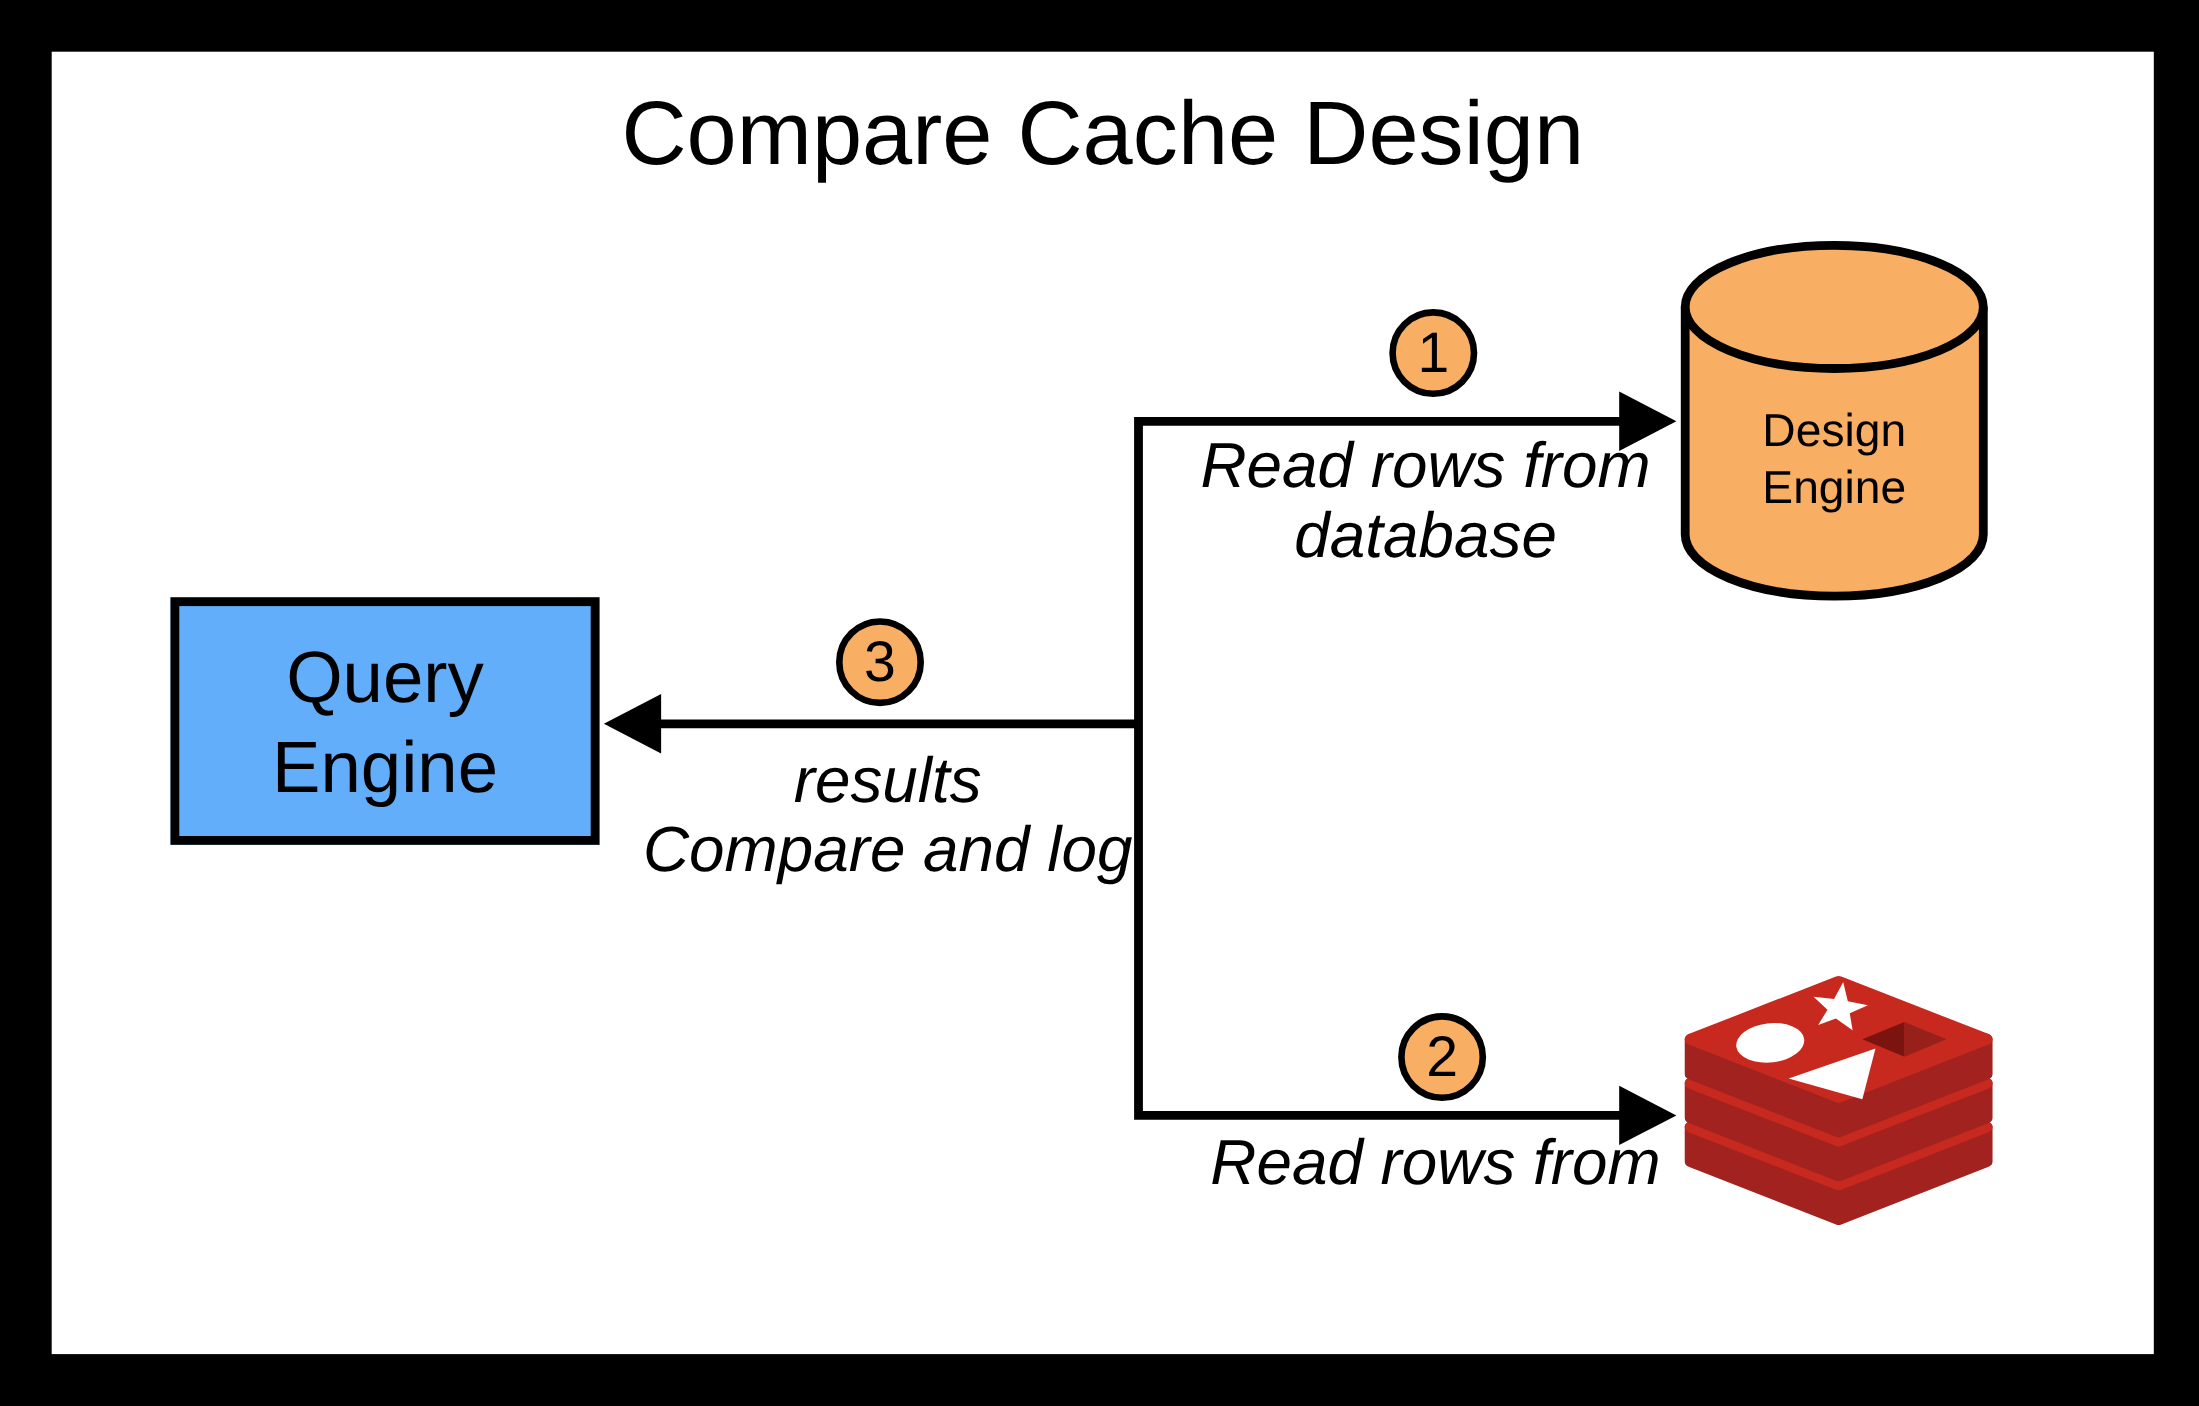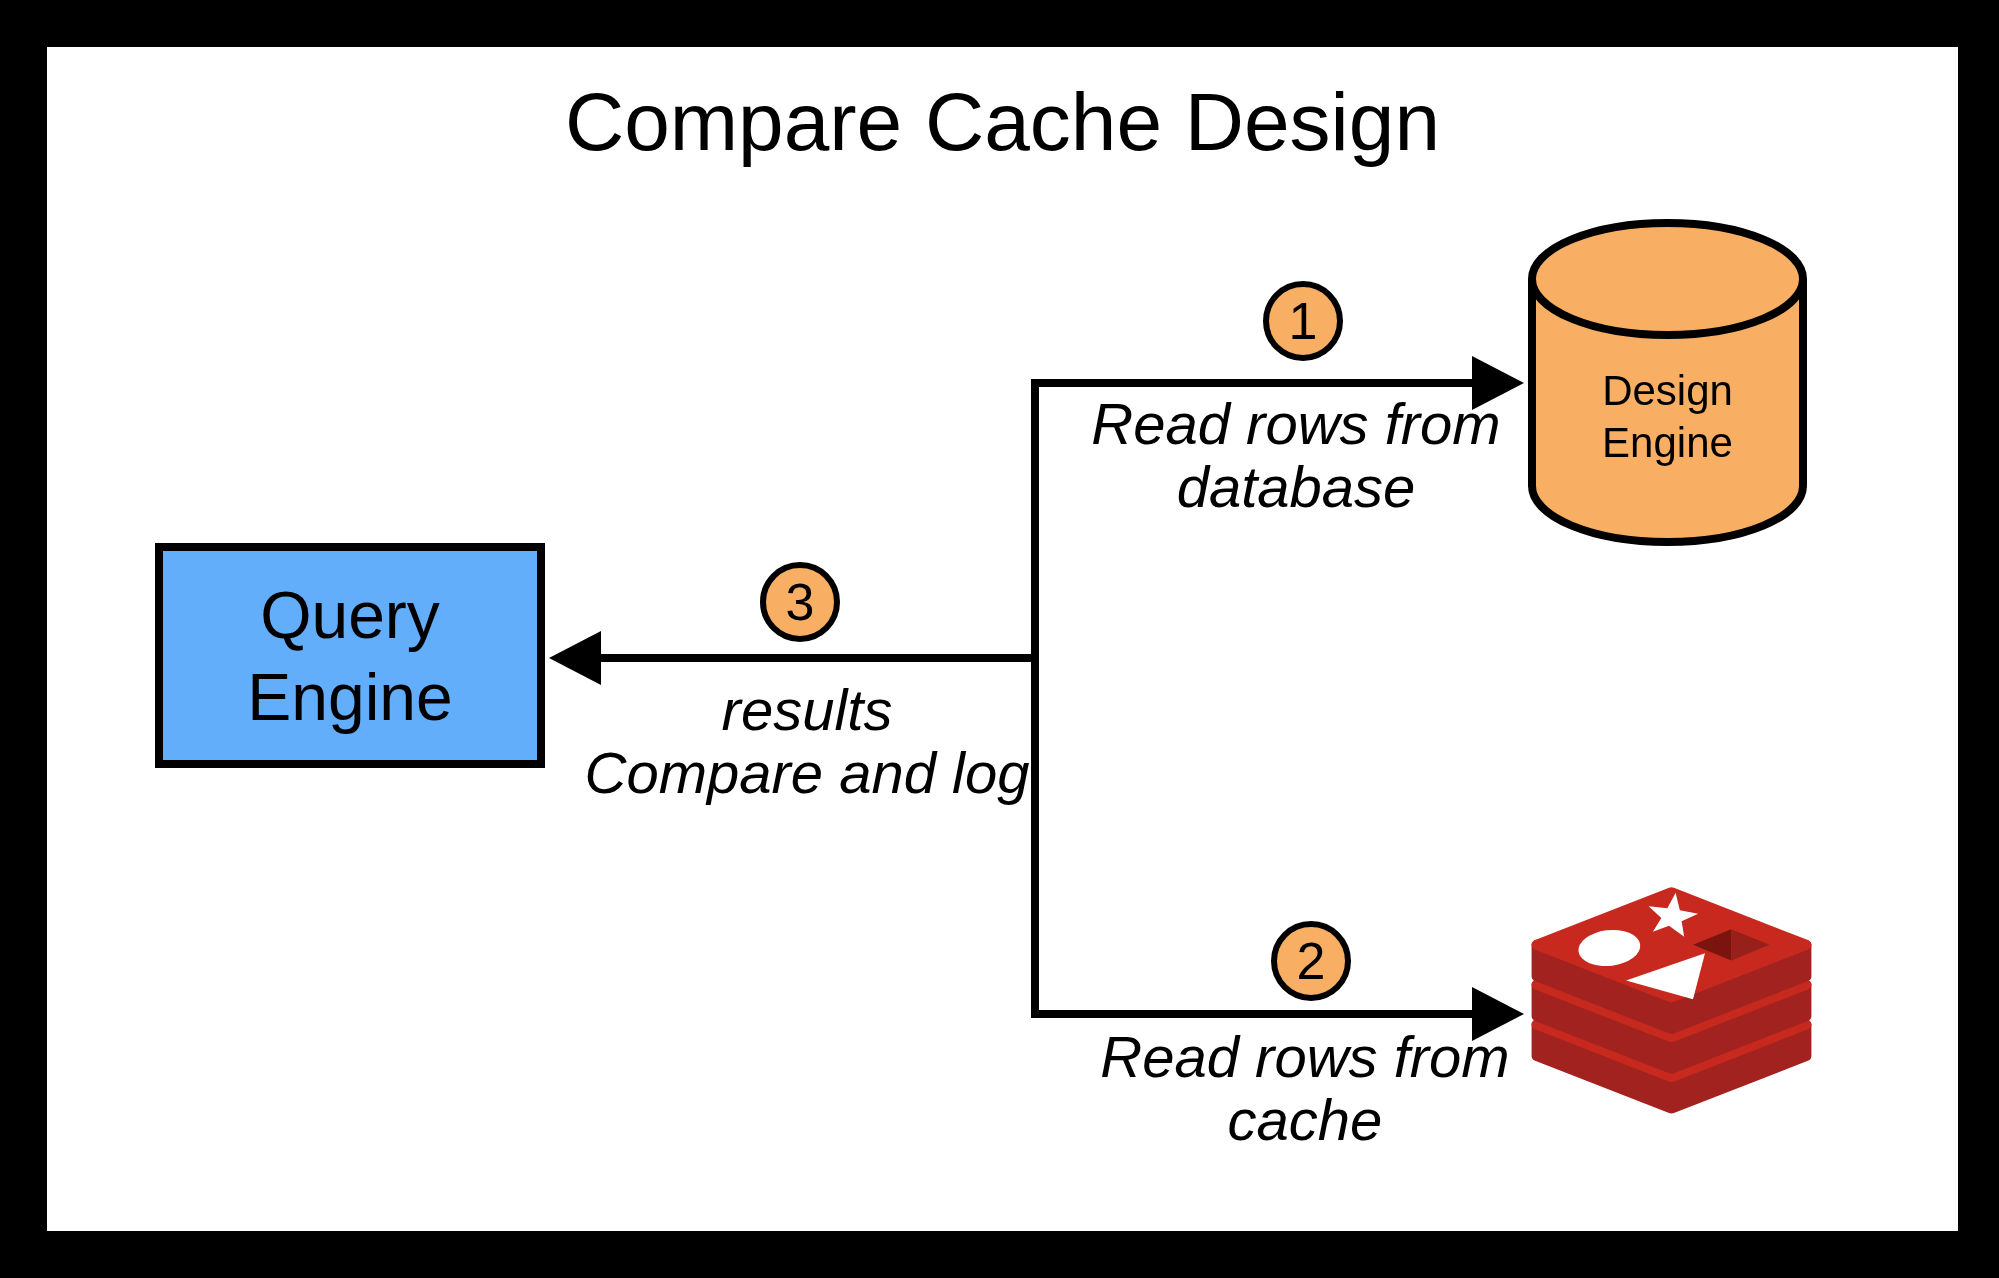--- a/index.html
+++ b/index.html
@@ -112,21 +112,20 @@
     <div id="badge-3" class="abs badge">
       <span>3</span>
     </div>
 
     <div id="edge-label-1" class="abs edge-label">
       <div>Read rows from</div>
       <div>database</div>
     </div>
     <div id="edge-label-2" class="abs edge-label">
       <div>Read rows from</div>
-      <div>cache</div>
     </div>
     <div id="edge-label-3" class="abs edge-label">
       <div>results</div>
       <div>Compare and log</div>
     </div>
 
   </div>
 </div>
 
 </body></html>

